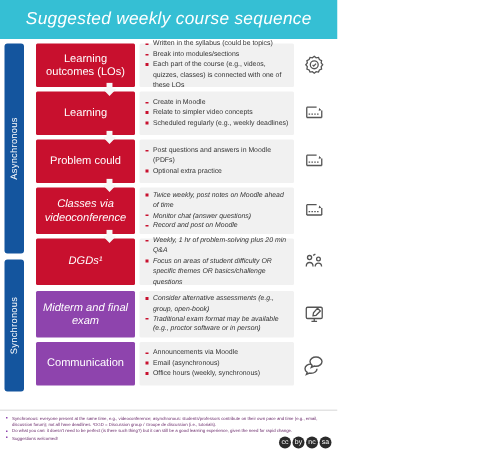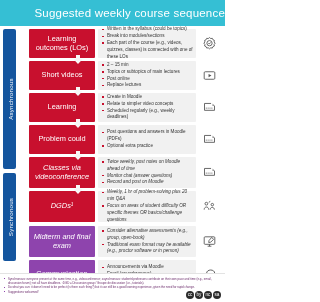--- a/index.html
+++ b/index.html
@@ -7,29 +7,29 @@
     width:225px;height:302px;overflow:hidden;
     background:#ffffff;
     font-family:"Liberation Sans", sans-serif;
     -webkit-font-smoothing:antialiased;
   }
   .page{position:relative;width:225px;height:302px;background:#fff;}
 
   
   .header{
     height:26px;background:#35bfd4;
-    display:flex;align-items:center;justify-content:flex-end;
+    display:flex;align-items:center;justify-content:center;font-style:italic;
   }
   .header-title{
     color:#ffffff;font-size:11.5px;font-weight:400;letter-spacing:.2px;
   }
 
   
   .body{
-    position:relative;padding:3px 3px 0 13px;
+    position:relative;padding:3px 3px 0 8px;
     height:208px;box-sizing:border-box;
   }
 
   
   .band{
     position:absolute;left:3px;width:13px;
     background:#14559e;border-radius:2px;
   }
   .band-async{top:3px;height:140px;}
   .band-sync{top:147px;height:88px;}
@@ -148,40 +148,20 @@
           <path d="M12 2.5l2 1.6 2.5-.4 1 2.3 2.3 1-.4 2.5 1.6 2-1.6 2 .4 2.5-2.3 1-1 2.3-2.5-.4-2 1.6-2-1.6-2.5.4-1-2.3-2.3-1 .4-2.5-1.6-2 1.6-2-.4-2.5 2.3-1 1-2.3 2.5.4z"></path>
           <circle cx="12" cy="11.5" r="4.2"></circle>
           <path d="M10.2 11.6l1.3 1.3 2.4-2.6"></path>
         </svg>
       </div>
       <div class="arrow" style="top:26px;">
           <span></span>
         </div>
     </div>
 
-    <div class="row">
-      <div class="label-box red">Short videos</div>
-      <div class="detail">
-        <ul class="bullets">
-          <li>2 – 15 min</li>
-          <li>Topics or subtopics of main lectures</li>
-          <li>Post online</li>
-          <li>Replace lectures</li>
-        </ul>
-      </div>
-      <div class="icon-cell">
-        <svg width="15" height="15" viewBox="0 0 24 24" fill="none" stroke="#555" stroke-width="1.4">
-          <rect x="3.5" y="6" width="17" height="12" rx="1.6"></rect>
-          <path d="M10.5 9.4l4.6 2.6-4.6 2.6z" fill="#555" stroke="none"></path>
-        </svg>
-      </div>
-      <div class="arrow" style="top:26px;">
-          <span></span>
-        </div>
-    </div>
 
     <div class="row">
       <div class="label-box red">Learning</div>
       <div class="detail">
         <ul class="bullets">
           <li>Create in Moodle</li>
           <li>Relate to simpler video concepts</li>
           <li>Scheduled regularly (e.g., weekly deadlines)</li>
         </ul>
       </div>

